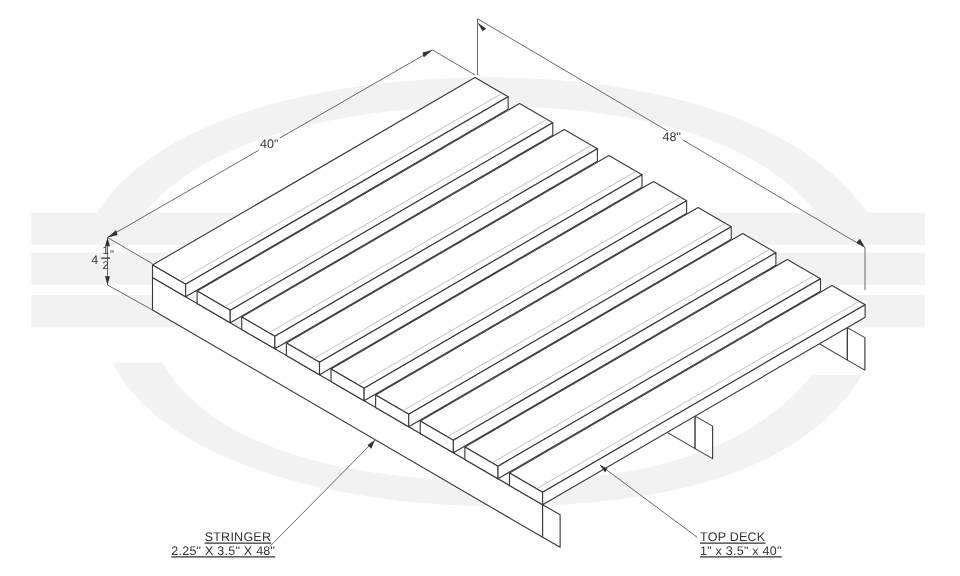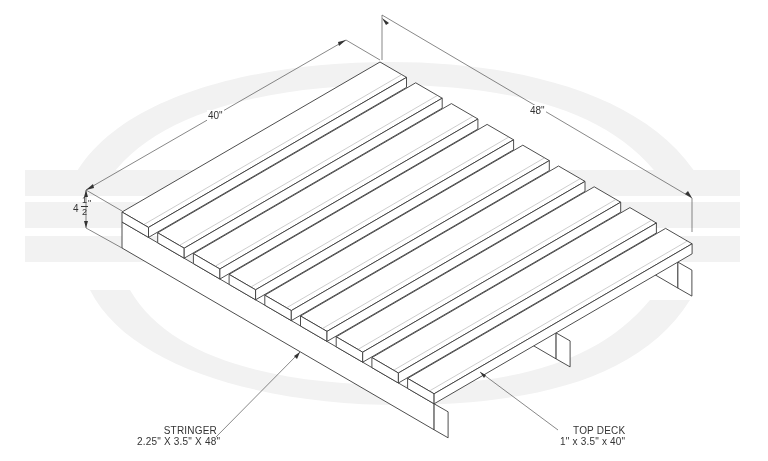--- a/index.html
+++ b/index.html
@@ -1,20 +1,20 @@
 <!DOCTYPE html>
 <html><head>
 <meta charset="utf-8">
 <style>
   html, body { margin: 0; padding: 0; background: #ffffff; }
   body { width: 768px; height: 461px; position: relative; overflow: hidden;
          font-family: "Liberation Sans", "DejaVu Sans", sans-serif; }
   #canvas { position: absolute; left: 0; top: 0; width: 768px; height: 461px; }
   .lbl { position: absolute; color: #333; font-size: 10px; line-height: 11px;
-         letter-spacing: 0.2px; white-space: nowrap; }
+         letter-spacing: 0.2px; white-space: nowrap; text-decoration: underline; }
   .dim { position: absolute; color: #333; font-size: 10px; background: #fff; padding: 0 1px; }
   .frac { position: absolute; font-size: 9px; color: #333; line-height: 9px; text-align: center; }
 </style>
 </head>
 <body>
 
 <svg id="canvas" viewBox="0 0 768 461" xmlns="http://www.w3.org/2000/svg">
 
   <g fill="#f2f2f2" stroke="none">
     <path d="M70,185 C110,95 260,62 390,62 C520,62 650,95 700,180 L660,178 C610,110 510,85 390,85 C270,85 150,112 105,185 Z"></path>
@@ -107,15 +107,15 @@
   <span class="frac" style="left:9px; top:12px; width:7px;">2</span>
   <span class="frac" style="left:16px; top:3px;">"</span>
 </div>
 
 <div style="position:absolute; left:137px; top:425px; width:80px; text-align:right;">
   <div class="lbl" style="position:relative; text-align:right;">STRINGER</div>
   <div class="lbl" style="position:relative; text-align:right;">2.25" X 3.5" X 48"</div>
 </div>
 
 <div style="position:absolute; left:560px; top:425px;">
-  <div class="lbl" style="position:relative;text-align:right;">TOP DECK</div>
+  <div class="lbl" style="position:relative;">TOP DECK</div>
   <div class="lbl" style="position:relative;">1" x 3.5" x 40"</div>
 </div>
 
 </body></html>

